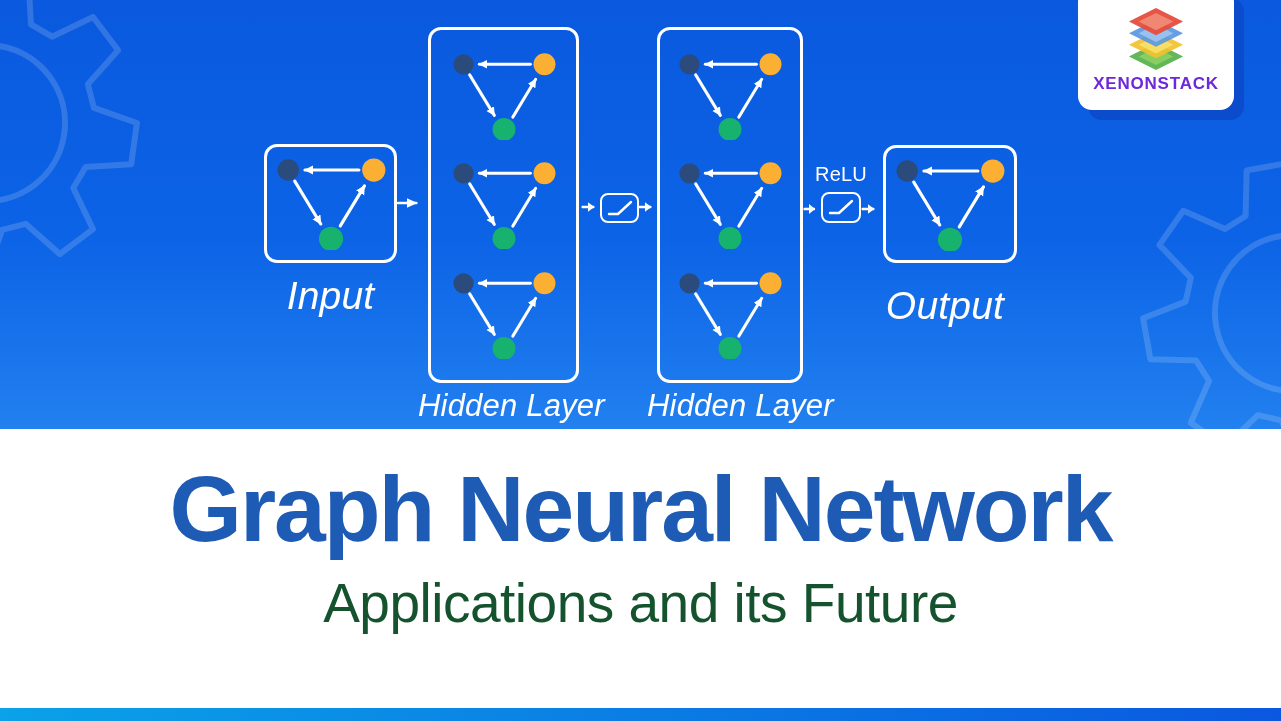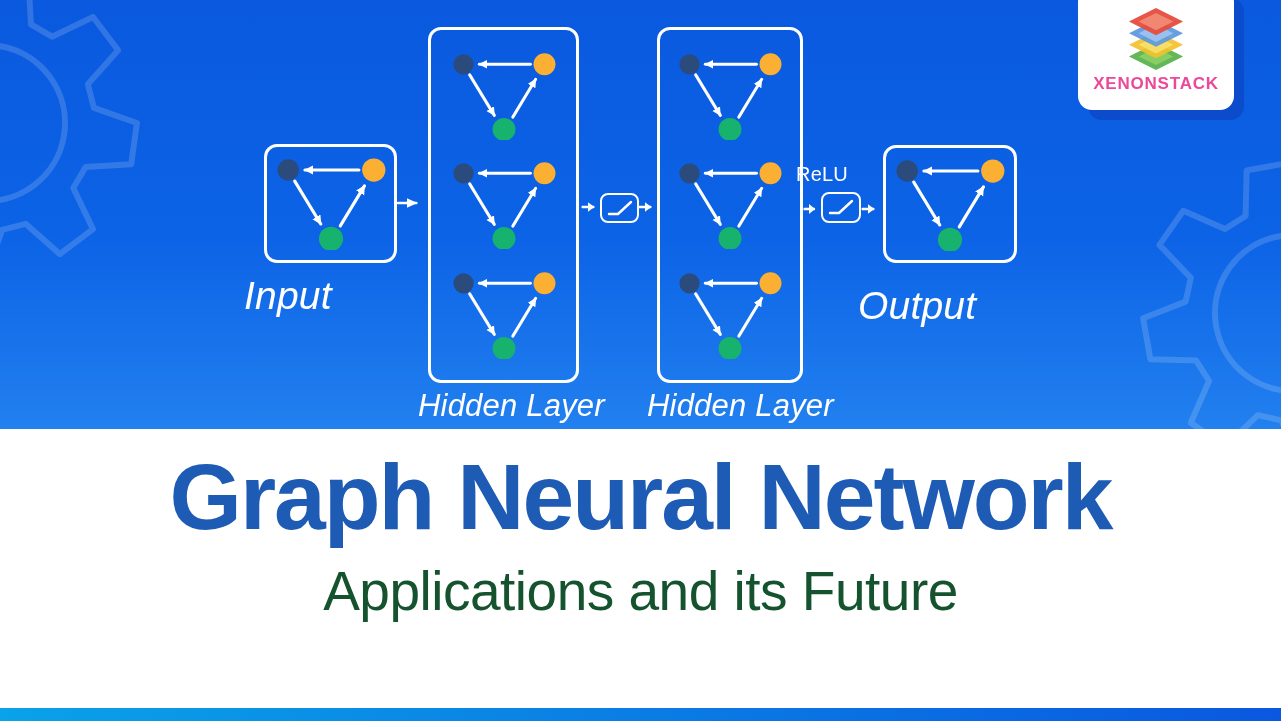--- a/index.html
+++ b/index.html
@@ -16,46 +16,46 @@
   .gear-tl { left:-178px; top:-42px; width:330px; height:330px; transform:rotate(8deg); }
   .gear-br { left:1128px; top:148px; width:330px; height:330px; transform:rotate(-10deg); }
 
   .gbox {
     position:absolute; border:3.5px solid #ffffff; border-radius:13px;
     display:flex; align-items:center; justify-content:center;
   }
   .hl-box { flex-direction:column; justify-content:space-evenly; }
 
   .diag-label {
-    position:absolute; color:#ffffff; font-weight:500;
+    position:absolute; color:#ffffff; text-align:center; font-weight:500;
     letter-spacing:0.2px; white-space:nowrap;
   }
   .lbl-io { font-size:39px;font-style:italic; }
   .lbl-hidden { font-size:31px;font-style:italic; }
   .lbl-relu { font-size:20px; font-weight:400; }
 
   .arrow { position:absolute; }
 
   .act-box {
     position:absolute; border:2.4px solid #ffffff; border-radius:8px;
     display:flex; align-items:center; justify-content:center; background:transparent;
   }
 
   
   .logo-card {
     position:absolute; left:1078px; top:-12px; width:156px; height:122px;
     background:#ffffff; border-radius:14px; box-shadow:10px 10px 0 #0a4ccc;
     display:flex; flex-direction:column; align-items:center; padding-top:20px; z-index:6;
   }
-  .logo-text { font-size:17px; font-weight:bold; color:#ec4899; letter-spacing:0.8px; margin-top:4px; }
+  .logo-text { font-size:17px; font-weight:bold; color:#6d28d9; letter-spacing:0.8px; margin-top:4px; }
 
   
   .title-block {
     position:absolute; left:0; top:429px; width:1281px; height:279px;
-    background:#ffffff; text-align:center; padding-top:20px;
+    background:#ffffff; text-align:center; padding-top:32px;
   }
   .heading {
     font-size:93px; font-weight:800; line-height:1.05; letter-spacing:-2px;
     color:#1d5bb4; white-space:nowrap;
   }
   .subheading {
     font-size:55px; font-weight:500; letter-spacing:-0.5px; margin-top:12px;
     color:#14532d; white-space:nowrap;
   }
 

